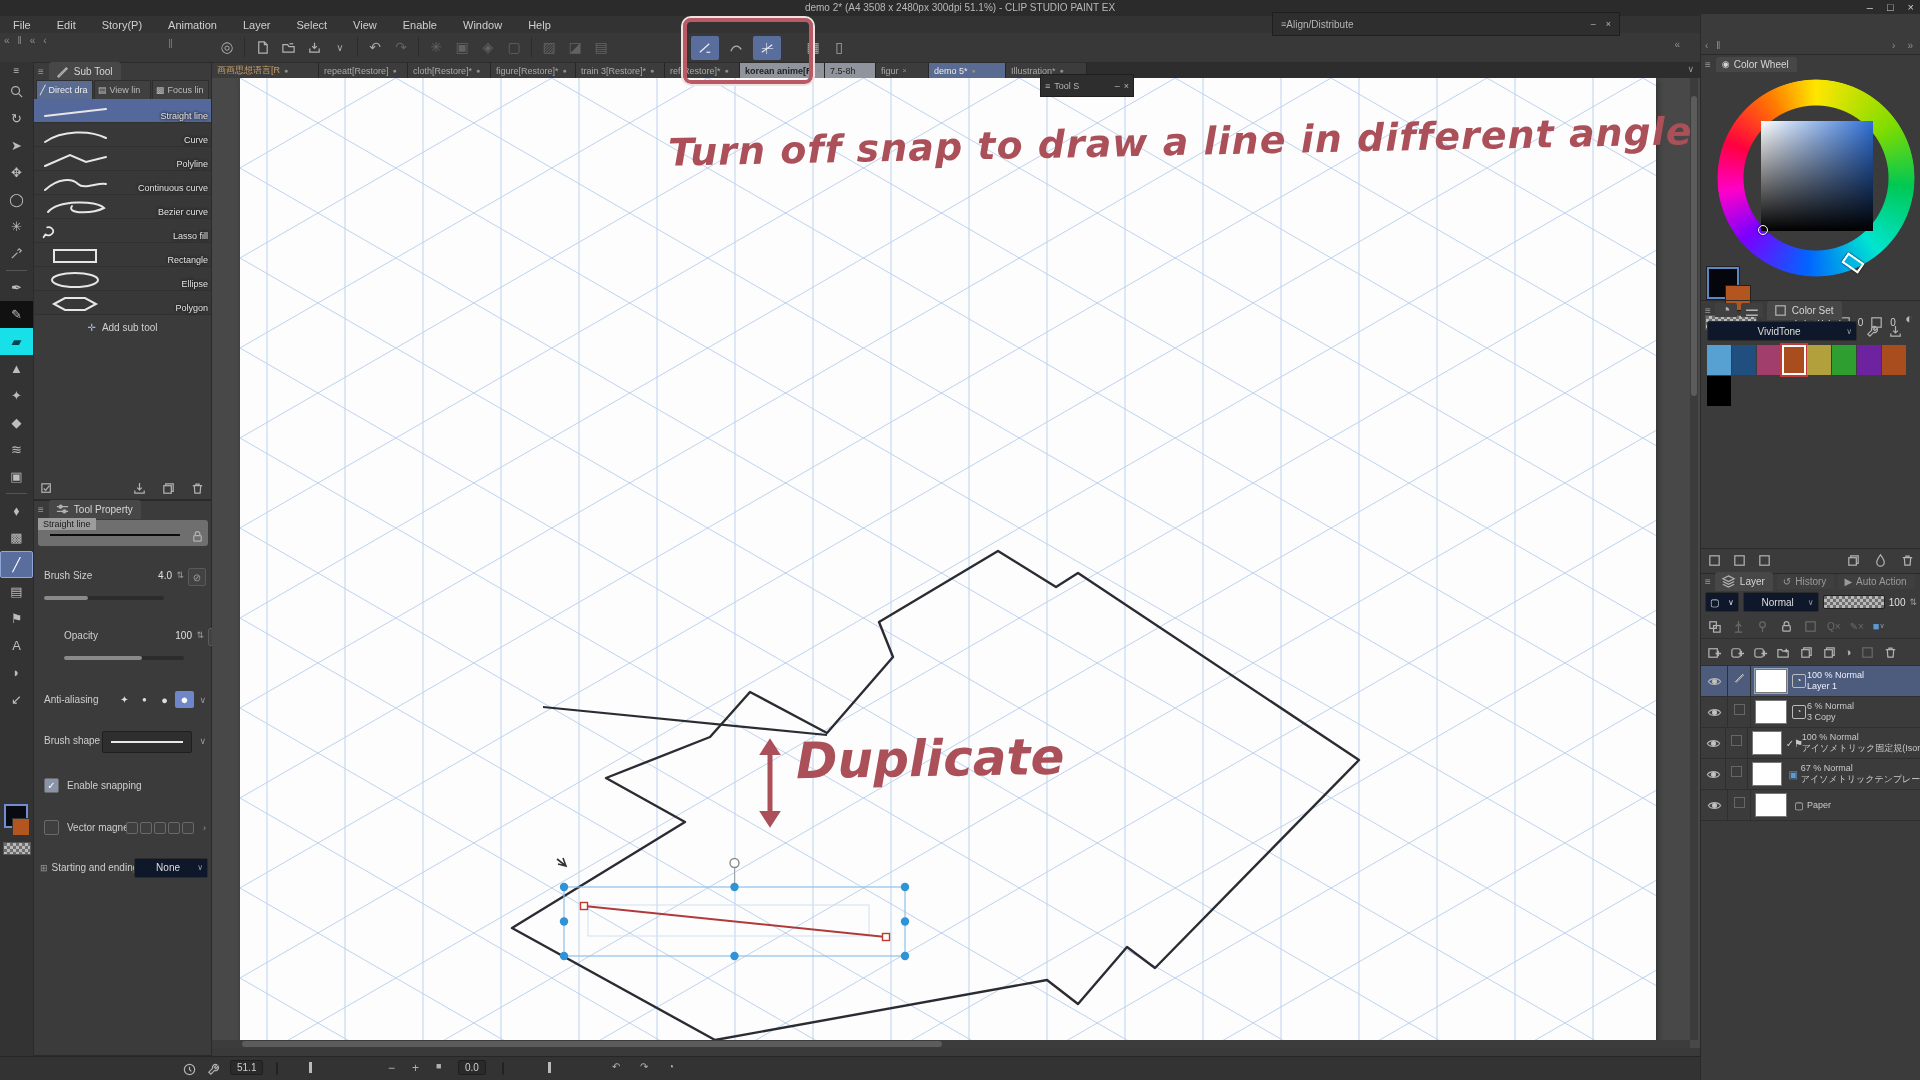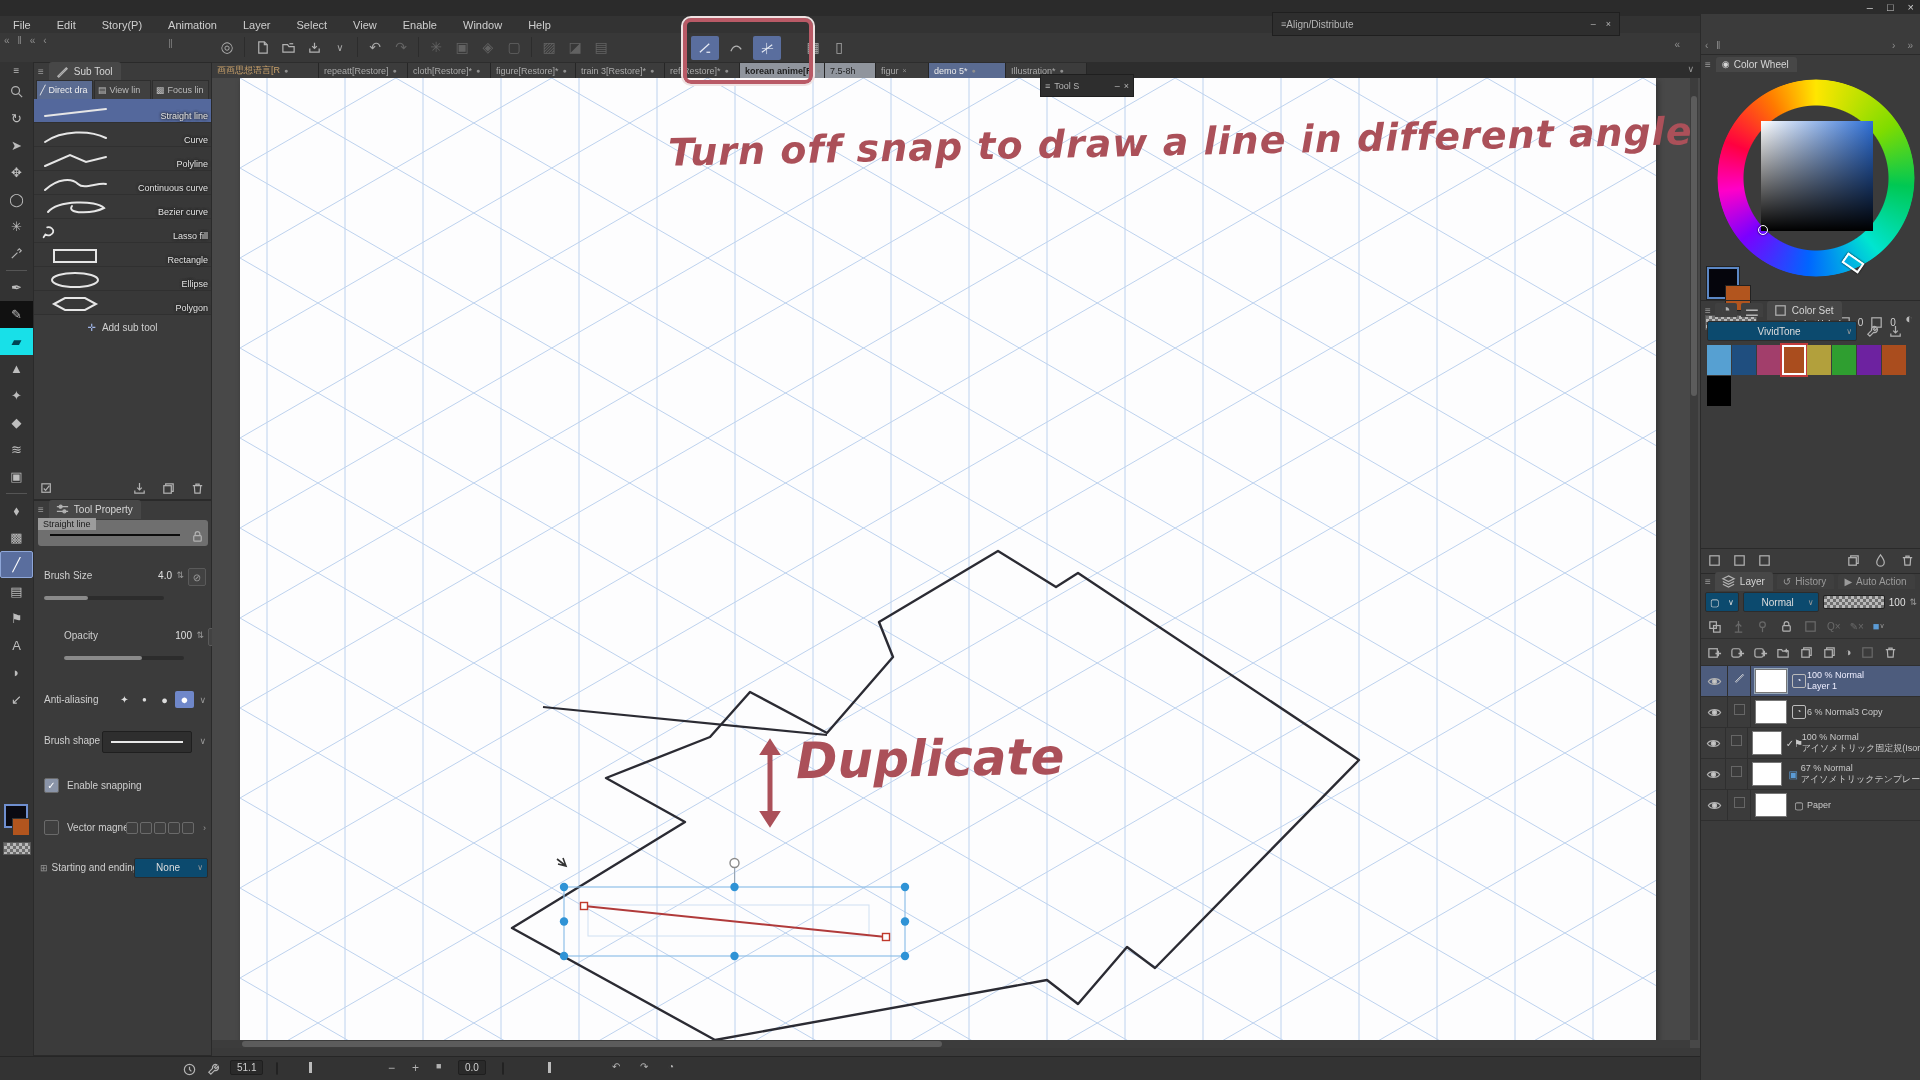--- a/index.html
+++ b/index.html
@@ -44,21 +44,21 @@
   #toolprop{left:33px;top:500px;width:179px;height:556px;}
   .tprow{position:relative;font-size:10px;color:#cfcfcf;}
   .slider{height:4px;background:#2c2c2c;border-radius:2px;position:relative;}
   .slider .fill{height:4px;background:#8a8a8a;border-radius:2px;}
   .stepval{font-size:10px;color:#e0e0e0;}
   .nobtn{width:16px;height:16px;border:1px solid #5a5a5a;border-radius:2px;display:flex;align-items:center;justify-content:center;font-size:10px;color:#9a9a9a;background:#424242;}
   .aabtn{width:19px;height:17px;display:flex;align-items:center;justify-content:center;border-radius:2px;color:#dcdcdc;}
   .aabtn.sel{background:#6f87c9;}
   .chk{width:13px;height:13px;border:1px solid #6a6a6a;background:#3f3f3f;border-radius:2px;display:flex;align-items:center;justify-content:center;font-size:10px;color:#fff;}
   .chk.on{background:#8a94a8;color:#fff;}
-  .dd{background:#0c4a6e;border:1px solid #2c2c2c;border-radius:2px;display:flex;align-items:center;justify-content:space-between;font-size:10px;color:#ddd;padding:0 4px;}
+  .dd{background:#0f172a;border:1px solid #2c2c2c;border-radius:2px;display:flex;align-items:center;justify-content:space-between;font-size:10px;color:#ddd;padding:0 4px;}
   
   #canvasregion{left:212px;top:78px;width:1488px;height:970px;background:#484848;overflow:hidden;}
   #paper{left:28px;top:0;width:1416px;height:970px;background:#fdfdfe;box-shadow:2px 2px 6px rgba(0,0,0,.35);}
   .note{position:absolute;color:#ab5059;font-family:"DejaVu Sans",sans-serif;font-style:italic;font-weight:600;white-space:nowrap;}
   
   .float{background:#2e2e2e;border:1px solid #1f1f1f;color:#b5b5b5;font-size:9px;display:flex;align-items:center;z-index:50;}
   
   #redbox{left:683px;top:18px;width:122px;height:58px;border:4px solid #b95a66;border-radius:8px;outline:2px solid #efe2e2;z-index:60;pointer-events:none;}
   
   #rightpanel{left:1700px;top:14px;width:220px;height:1066px;background:#3b3b3b;border-left:1px solid #2a2a2a;}
@@ -73,20 +73,21 @@
   .valbox{background:#2a2a2a;border:1px solid #1f1f1f;color:#cfcfcf;font-size:10px;padding:1px 6px;border-radius:2px;}
   .hslider{width:92px;height:10px;background:linear-gradient(#2a2a2a,#383838);border:1px solid #222;border-radius:2px;position:relative;}
   .hslider .th{position:absolute;top:-1px;width:3px;height:11px;background:#bbb;}
   .scroll{background:#3c3c3c;position:absolute;}
   .thumb{background:#5c5c5c;border-radius:3px;position:absolute;}
 </style>
 </head>
 <body>
 
 <div class="abs row" id="titlebar">
+  <div class="abs" style="left:0;right:0;text-align:center;top:2px;">demo 2* (A4 3508 x 2480px 300dpi 51.1%)  - CLIP STUDIO PAINT EX</div>
   <div class="abs row" style="right:6px;top:1px;gap:14px;font-size:11px;color:#cfcfcf;">
     <span>–</span>
     <span>□</span>
     <span>×</span>
   </div>
 </div>
 
 <div class="abs row" id="menubar">
   <div class="mi">File</div>
   <div class="mi">Edit</div>
@@ -952,21 +953,21 @@
         <div class="lrow">
           <span class="ico" style="width:26px;">
             <svg width="15" height="15" viewBox="0 0 16 16">
               <path d="M1.5 8C4 3.8 12 3.8 14.5 8 12 12.2 4 12.2 1.5 8Z"></path>
               <circle cx="8" cy="8" r="2.2" fill="#c9c9c9"></circle>
             </svg>
           </span>
           <span style="width:22px;text-align:center;border-left:1px solid #2f2f2f;border-right:1px solid #2f2f2f;height:30px;line-height:30px;"><span style="display:inline-block;width:9px;height:9px;border:1px solid #666;"></span></span>
           <span class="lthumb checker" style="margin:0 4px;"></span>
           <span style="width:16px;text-align:center;"><span style="display:inline-block;width:12px;height:12px;border:1px solid #bbb;border-radius:2px;text-align:center;font-size:8px;line-height:12px;">◔</span></span>
-          <span style="display:flex;flex-direction:row;line-height:11px;overflow:hidden;white-space:nowrap;">
+          <span style="display:flex;flex-direction:column;line-height:11px;overflow:hidden;white-space:nowrap;">
             <span>6 % Normal</span>
             <span>3 Copy</span>
           </span>
         </div>
         <div class="lrow">
           <span class="ico" style="width:26px;">
             <svg width="15" height="15" viewBox="0 0 16 16">
               <path d="M1.5 8C4 3.8 12 3.8 14.5 8 12 12.2 4 12.2 1.5 8Z"></path>
               <circle cx="8" cy="8" r="2.2" fill="#c9c9c9"></circle>
             </svg>

